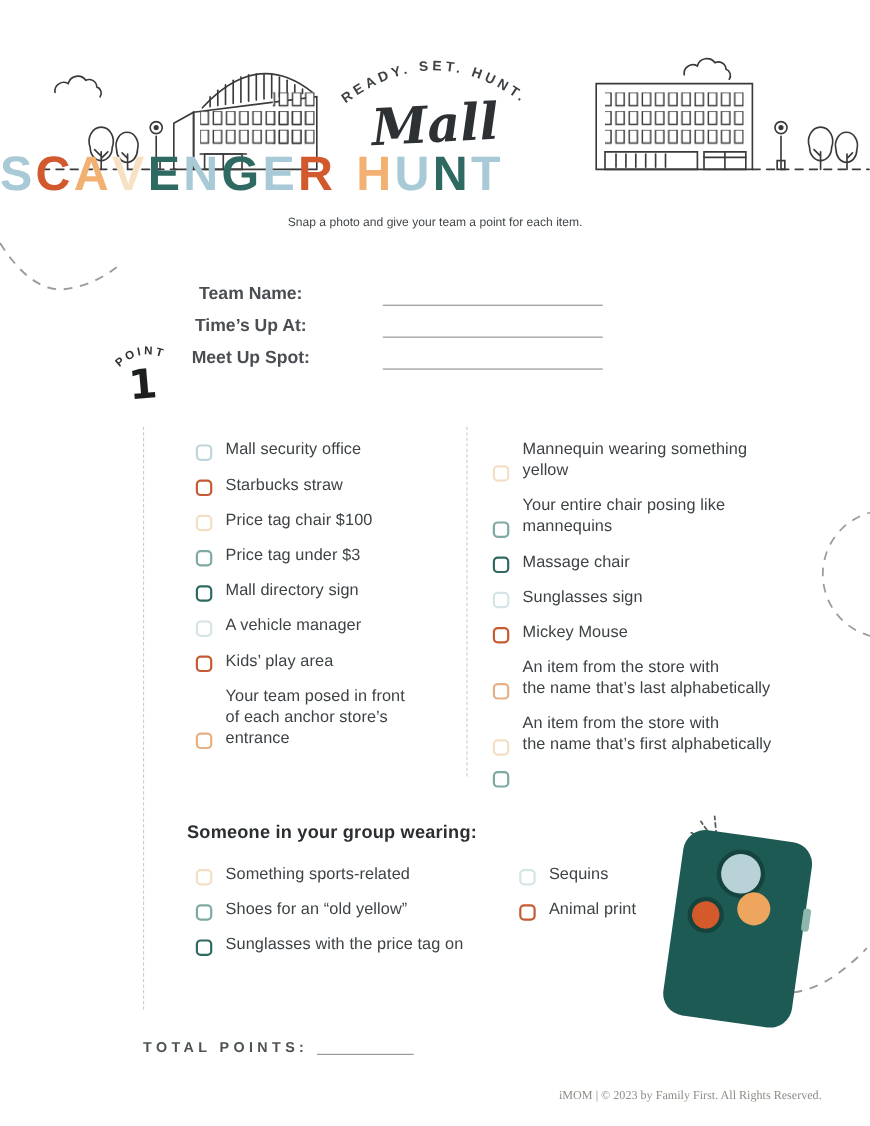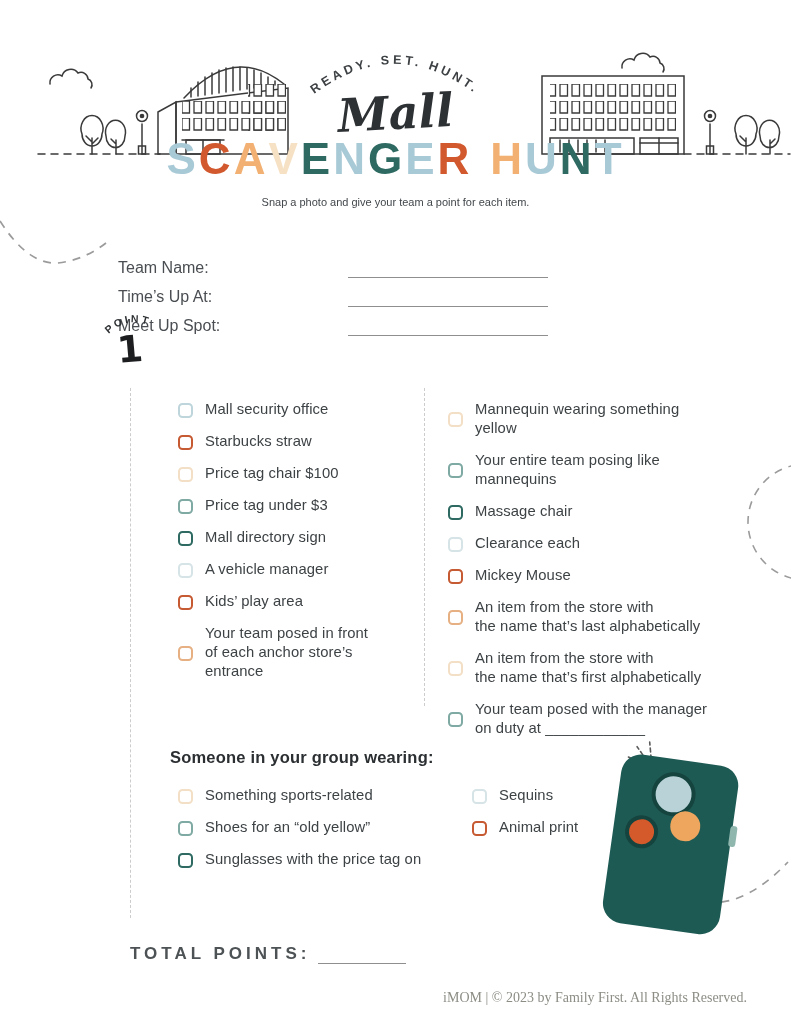--- a/index.html
+++ b/index.html
@@ -16,50 +16,50 @@
   
   .tag-arc { position:absolute; left:283px; top:40px; z-index:2; }
   .mall-script {
     position:absolute; left:0; right:0; top:86px; z-index:2;
     text-align:center; font-family:"DejaVu Serif", serif;
     font-style:italic; font-weight:700; font-size:46px; color:#2d3134;
     transform:rotate(-3deg);
   }
   .big-title {
     position:absolute; left:0; right:0; top:134px; z-index:2;
-    text-align:center; font-weight:800; font-size:44px; letter-spacing:3px;
+    text-align:left; font-weight:800; font-size:44px; letter-spacing:3px;
     font-family:"Liberation Sans", sans-serif;
   }
   .big-title span { display:inline-block; }
   .subtitle {
     position:absolute; left:0; right:0; top:196px; z-index:2;
     text-align:center; font-size:11px; font-weight:400; color:#42474b;
   }
 
   
   .deco { position:absolute; z-index:1; }
 
   
   .form-block { position:absolute; left:118px; top:256px; z-index:2; }
   .form-row { display:flex; align-items:flex-end; height:22px; margin-bottom:7px; }
-  .form-label { width:220px; text-align:left; font-size:16px; font-weight:400; color:#4a4e52; padding-bottom:1px; }
+  .form-label { width:220px; text-align:center; font-size:16px; font-weight:700; color:#4a4e52; padding-bottom:1px; }
   .form-line { width:200px; height:18px; border-bottom:1.4px solid #8f8f8f; margin-left:10px; }
 
   
   .point-arc { position:absolute; left:88px; top:303px; transform:rotate(-12deg); z-index:2; }
   .point-one {
     position:absolute; left:117px; top:328px; z-index:2;
     font-family:"DejaVu Sans", sans-serif; font-weight:800; font-size:37px;
     color:#1c1e20; transform:rotate(-5deg);
   }
 
   
   .vline { position:absolute; border-left:1.5px dashed #cccccc; z-index:1; }
   .col { position:absolute; z-index:2; }
-  .item { display:flex; align-items:center; margin-bottom:13px;padding-left:32px; }
+  .item { display:flex; align-items:flex-end; margin-bottom:13px;padding-left:32px; }
   .cbx {
     width:15px; height:15px; border:2px solid #999; border-radius:4.5px;
     margin-right:12px; margin-top:1px; flex-shrink:0; background:#fff; cursor:pointer;
   }
   .txt { font-size:14.8px; line-height:19px; color:#3d4245; white-space:pre-line; letter-spacing:.1px; }
 
   .wear-heading {
     position:absolute; left:170px; top:748px; z-index:2;
     font-size:16.5px; font-weight:700; color:#2b2f32; letter-spacing:.2px;
   }
@@ -72,25 +72,25 @@
   }
   .lens { position:absolute; border-radius:50%; }
   .lens-big { left:33px; top:13px; width:44px; height:44px; background:#b8d2d8; border:4px solid #15443e; }
   .lens-orange { left:12px; top:60px; width:33px; height:33px; background:#d4592b; border:4px solid #15443e; }
   .lens-amber { left:56px; top:50px; width:30px; height:30px; background:#eea55e; }
   .side-btn { position:absolute; right:-5px; top:58px; width:7px; height:21px; background:#8fb7ad; border-radius:3px; }
   .flash { position:absolute; left:-4px; top:-10px; }
 
   
   .total-block { position:absolute; left:130px; top:944px; z-index:2; display:flex; align-items:flex-end; }
-  .total-label { font-size:17px; font-weight:600; letter-spacing:4px; color:#4d5255; }
+  .total-label { font-size:13px; font-weight:600; letter-spacing:4px; color:#4d5255; }
   .total-line { width:88px; height:15px; border-bottom:1.5px solid #8f8f8f; margin-left:8px; }
   .footer {
     position:absolute; right:44px; top:990px; z-index:2;
-    font-family:"Liberation Serif", serif; font-size:14px; color:#8d8d86;
+    font-family:"Liberation Serif", serif; font-size:11px; color:#8d8d86;
   }
 </style>
 </head>
 <body>
 
 <div class="page">
 
   <svg class="scene" style="left:36px; top:50px;" width="268" height="116" viewBox="0 0 268 116">
     <defs>
       <pattern id="winA" width="12" height="17" patternUnits="userSpaceOnUse">
@@ -278,31 +278,31 @@
   </div>
 </div>
   <div class="col" id="col-right" style="left:416px; top:400px; width:305px;">
   <div class="item">
     <span class="cbx" style="border-color: rgb(243, 223, 197);"></span>
     <span class="txt">Mannequin wearing something yellow</span>
   </div>
 
   <div class="item">
     <span class="cbx" style="border-color: rgb(127, 169, 163);"></span>
-    <span class="txt">Your entire team posing like mannequins</span>
+    <span class="txt">Your entire chair posing like mannequins</span>
   </div>
 
   <div class="item">
     <span class="cbx" style="border-color: rgb(46, 106, 98);"></span>
     <span class="txt">Massage chair</span>
   </div>
 
   <div class="item">
     <span class="cbx" style="border-color: rgb(215, 228, 231);"></span>
-    <span class="txt">Clearance each</span>
+    <span class="txt">Sunglasses sign</span>
   </div>
 
   <div class="item">
     <span class="cbx" style="border-color: rgb(198, 90, 51);"></span>
     <span class="txt">Mickey Mouse</span>
   </div>
 
   <div class="item">
     <span class="cbx" style="border-color: rgb(230, 176, 131);"></span>
     <span class="txt">An item from the store with
@@ -310,22 +310,20 @@
   </div>
 
   <div class="item">
     <span class="cbx" style="border-color: rgb(243, 223, 197);"></span>
     <span class="txt">An item from the store with
 the name that’s first alphabetically</span>
   </div>
 
   <div class="item">
     <span class="cbx" style="border-color: rgb(127, 169, 163);"></span>
-    <span class="txt">Your team posed with the manager
-on duty at ____________</span>
   </div>
 </div>
 
   <div class="wear-heading">Someone in your group wearing:</div>
   <div class="col" id="wear-left" style="left:146px; top:786px; width:280px;">
   <div class="item">
     <span class="cbx" style="border-color: rgb(243, 223, 197);"></span>
     <span class="txt">Something sports-related</span>
   </div>
 

